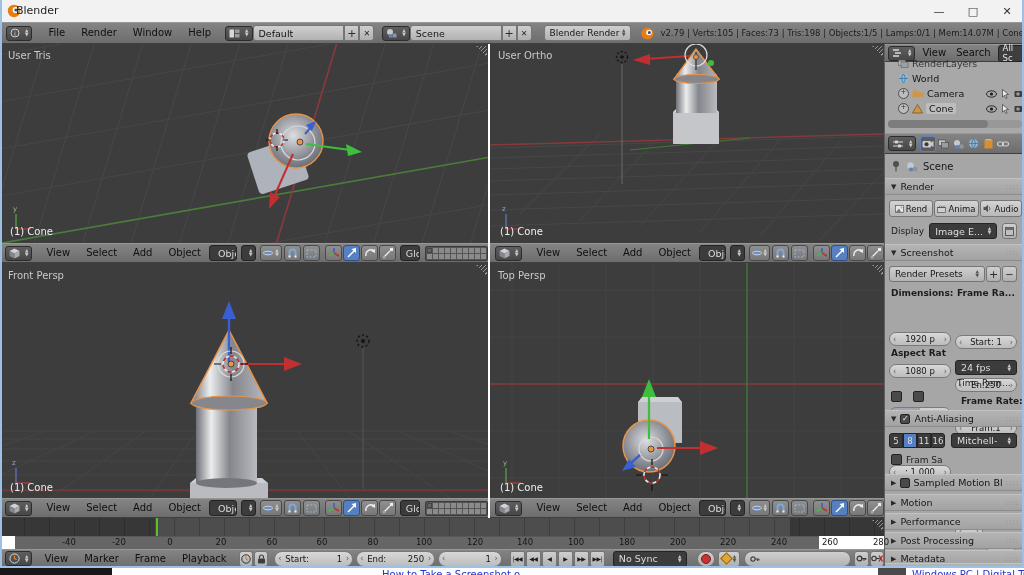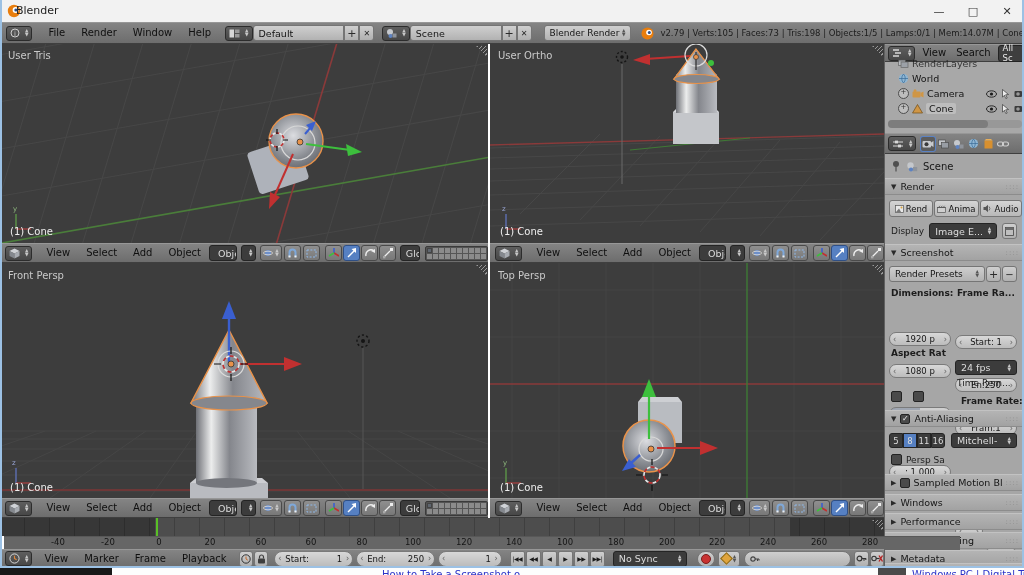--- a/index.html
+++ b/index.html
@@ -894,32 +894,32 @@
     <span class="seg sel">8</span>
     <span class="seg">11</span>
     <span class="seg" style="border-radius:0 3px 3px 0">16</span>
   </div>
   <div class="ab ds" style="left:66px;top:300px;width:66px;height:15px;">
       <span>Mitchell-</span>
       <span class="ud" style="margin-left:auto"></span>
     </div>
   <div class="ab" style="left:6px;top:321px;display:flex;align-items:center;gap:4px;">
     <span class="cb"></span>
-    <span class="plabel">Persp Sa</span>
+    <span class="plabel">Fram Sa</span>
   </div>
 
   <div class="ab ph" style="left:0;top:341px;width:140px;">
     <span class="tri">▶</span>
     <span class="cb" style="width:10px;height:10px;"></span>
     <span style="white-space:nowrap;overflow:hidden;">Sampled Motion Blur</span>
       <span class="dots"></span>
   </div>
   <div class="ab ph" style="left:0;top:361px;width:140px;">
     <span class="tri">▶</span>
-    <span>Windows</span>
+    <span>Motion</span>
       <span class="dots"></span>
   </div>
   <div class="ab ph" style="left:0;top:380px;width:140px;">
     <span class="tri">▶</span>
     <span>Performance</span>
       <span class="dots"></span>
   </div>
   <div class="ab ph" style="left:0;top:399px;width:140px;">
     <span class="tri">▶</span>
     <span>Post Processing</span>
@@ -935,21 +935,21 @@
     <span>Output</span>
       <span class="dots"></span>
   </div>
 </div>
 
 <div class="ab" style="left:0;top:518px;width:884px;height:18px;background:#373737;overflow:hidden;">
   <div class="ab" style="left:155px;top:0;width:635px;height:18px;background:#4d4d4d;"></div>
   <div class="ab" style="left:0;top:0;width:884px;height:18px;background:repeating-linear-gradient(90deg,transparent 0 24px,rgba(0,0,0,0.18) 24px 25px);"></div>
   <div class="ab" style="left:156px;top:0;width:2px;height:18px;background:#59c026;"></div>
 </div>
-<div class="ab ruler" style="left:4px;top:536px;width:956px;height:13px;text-align:center;">
+<div class="ab ruler" style="left:15px;top:536px;width:804px;height:13px;text-align:center;">
   <span class="tick" style="left:54px">-40</span>
   <span class="tick" style="left:104px">-20</span>
   <span class="tick" style="left:155px">0</span>
   <span class="tick" style="left:206px">20</span>
   <span class="tick" style="left:257px">60</span>
   <span class="tick" style="left:307px">60</span>
   <span class="tick" style="left:358px">80</span>
   <span class="tick" style="left:409px">100</span>
   <span class="tick" style="left:460px">120</span>
   <span class="tick" style="left:510px">140</span>

